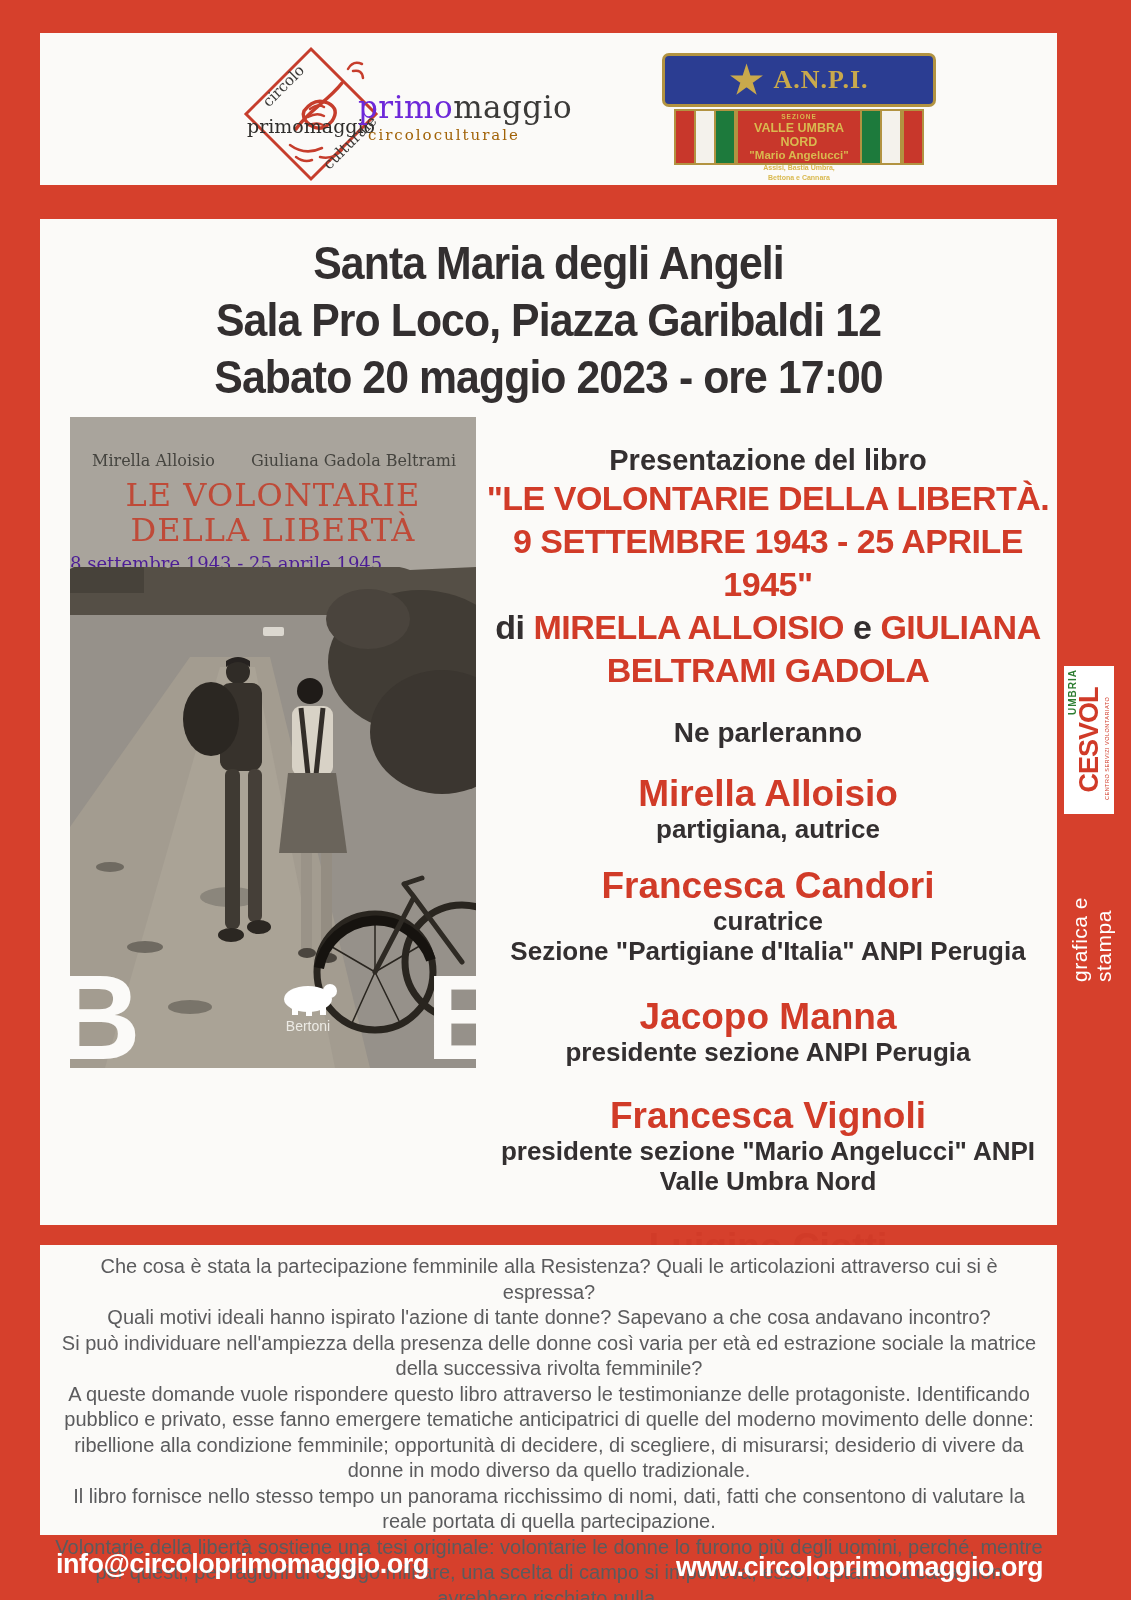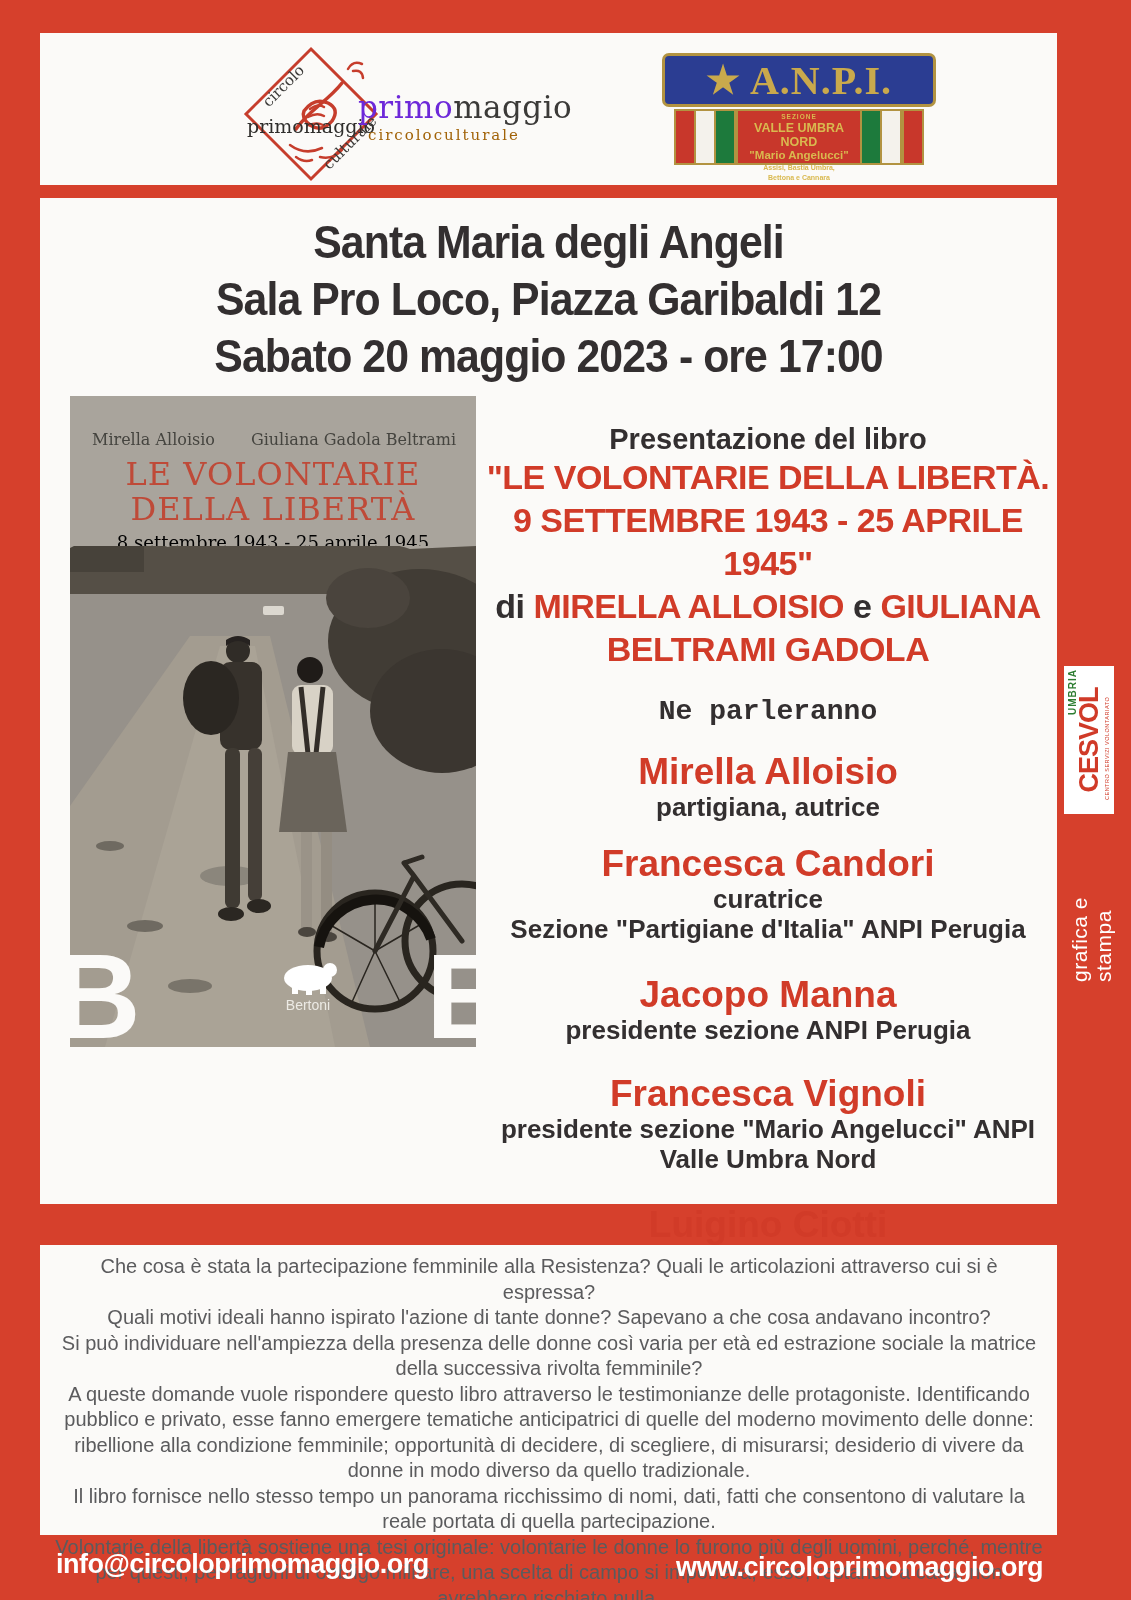--- a/index.html
+++ b/index.html
@@ -20,56 +20,56 @@
   .wordmark{ position:absolute; left:318px; top:56px; font-family:"DejaVu Serif", serif; }
   .wordmark .main{ font-size:31px; letter-spacing:.5px; color:#3b3a38; }
   .wordmark .main .red{ color:#6d28d9; }
   .wordmark .sub{ font-size:15px; letter-spacing:2px; color:#a16207; margin:1px 0 0 10px; }
 
   .anpi{ position:absolute; left:622px; top:20px; width:274px; }
   .anpi-top{ height:54px; background:#2b3d92; border:3px solid #b29341; border-radius:7px;
              display:flex; align-items:center; justify-content:center; gap:10px;
              color:#c9a94c; font-family:"Liberation Serif", serif; font-weight:bold; }
   .anpi-top .star{ font-size:38px; line-height:38px; }
-  .anpi-top .word{ font-size:40px; letter-spacing:1px; }
+  .anpi-top .word{ font-size:26px; letter-spacing:1px; }
   .anpi-band{ margin:2px 12px 0 12px; height:56px; display:flex; border:2px solid #b29341; background:#c8372b; }
   .flag-stripe{ width:20px; height:100%; border-right:2px solid #b29341; }
   .flag-stripe:last-child{ border-right:none; border-left:2px solid #b29341; }
   .fs-red{ background:#c8372b; } .fs-white{ background:#f4f2ec; } .fs-green{ background:#1d7a3c; }
   .anpi-center{ flex:1; border-left:2px solid #b29341; border-right:2px solid #b29341;
                 text-align:center; color:#d9b94f; padding-top:2px; }
   .anpi-center .tiny{ font-size:6.5px; letter-spacing:1px; line-height:8px; font-weight:bold; }
   .anpi-center .l1{ font-size:12.5px; font-weight:bold; line-height:14px; }
   .anpi-center .l2{ font-size:11.5px; font-weight:bold; line-height:13px; }
   .anpi-center .towns{ font-size:7px; font-weight:bold; line-height:9px; margin-top:1px; }
 
   
-  .main-panel{ top:198px; height:1006px; }
+  .main-panel{ top:219px; height:1006px; }
 
   .event-title{ position:absolute; top:16px; left:0; width:100%; text-align:center;
                 color:#332f30; font-weight:bold; font-size:46px; line-height:57px;
                 letter-spacing:-1px; transform:scaleX(.93); }
 
   .book-cover{ position:absolute; left:30px; top:198px; width:406px; height:651px;
                background:#a9a49c; overflow:hidden; font-family:"DejaVu Serif", serif; }
   .cover-authors{ display:flex; justify-content:space-between; padding:34px 20px 0 22px;
                   font-size:16px; color:#45443f; }
   .cover-title{ text-align:center; color:#bf4a38; font-size:32px; line-height:35px;
                 margin-top:8px; letter-spacing:1px; }
-  .cover-sub{ text-align:center; color:#000000; font-size:18px; margin-top:5px; }
+  .cover-sub{ text-align:left; color:#4c1d95; font-size:18px; margin-top:5px; }
   .cover-photo{ position:absolute; left:0; top:150px; width:406px; height:501px; }
 
   .right-col{ position:absolute; left:438px; top:0; width:580px; text-align:center;
               color:#332f30; white-space:nowrap; }
   .presentazione{ margin-top:224px; font-size:29px; font-weight:bold; line-height:34px; }
   .book-title-line{ color:#d13b28; font-weight:bold; font-size:34px; line-height:43px;
                     letter-spacing:-.5px; }
   .byline{ font-size:34px; font-weight:bold; line-height:43px; letter-spacing:-.5px; }
   .byline .red{ color:#d13b28; }
-  .ne-parleranno{ margin-top:25px; font-size:28px; font-weight:bold;font-family:Liberation Mono, monospace; }
+  .ne-parleranno{ margin-top:25px; font-size:28px; font-weight:bold; }
   .speaker{ white-space:normal; }
   .speaker .name{ color:#d13b28; font-size:37px; font-weight:bold; line-height:41px; }
   .speaker .role{ font-size:26px; font-weight:bold; line-height:30px; }
   .speaker .role:empty{ display:none; }
   .sp1{ margin-top:24px; } .sp2{ margin-top:21px; } .sp3{ margin-top:30px; }
   .sp4{ margin-top:28px; } .sp5{ margin-top:30px; }
 
   
   .bottom-panel{ top:1245px; height:290px; padding:9px 14px 0 15px;
                  color:#5b5b5d; font-size:20px; line-height:25.5px;text-align:center; }

